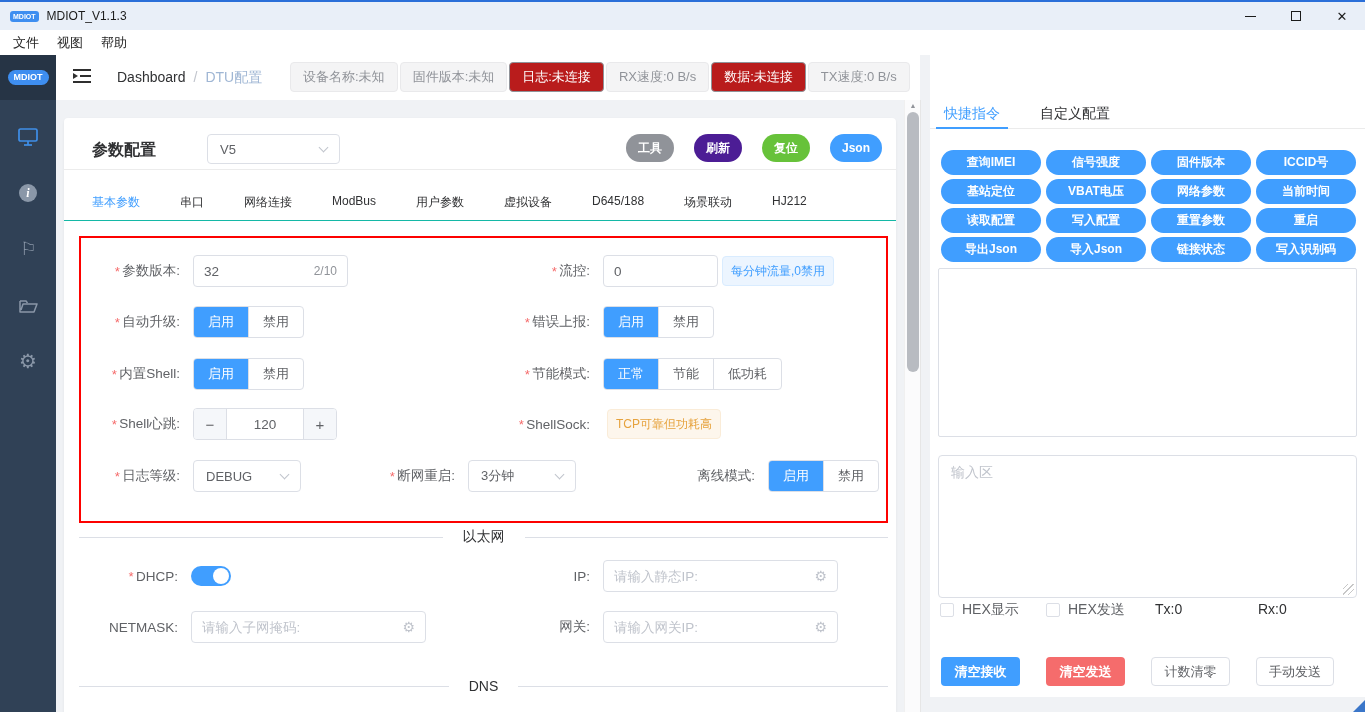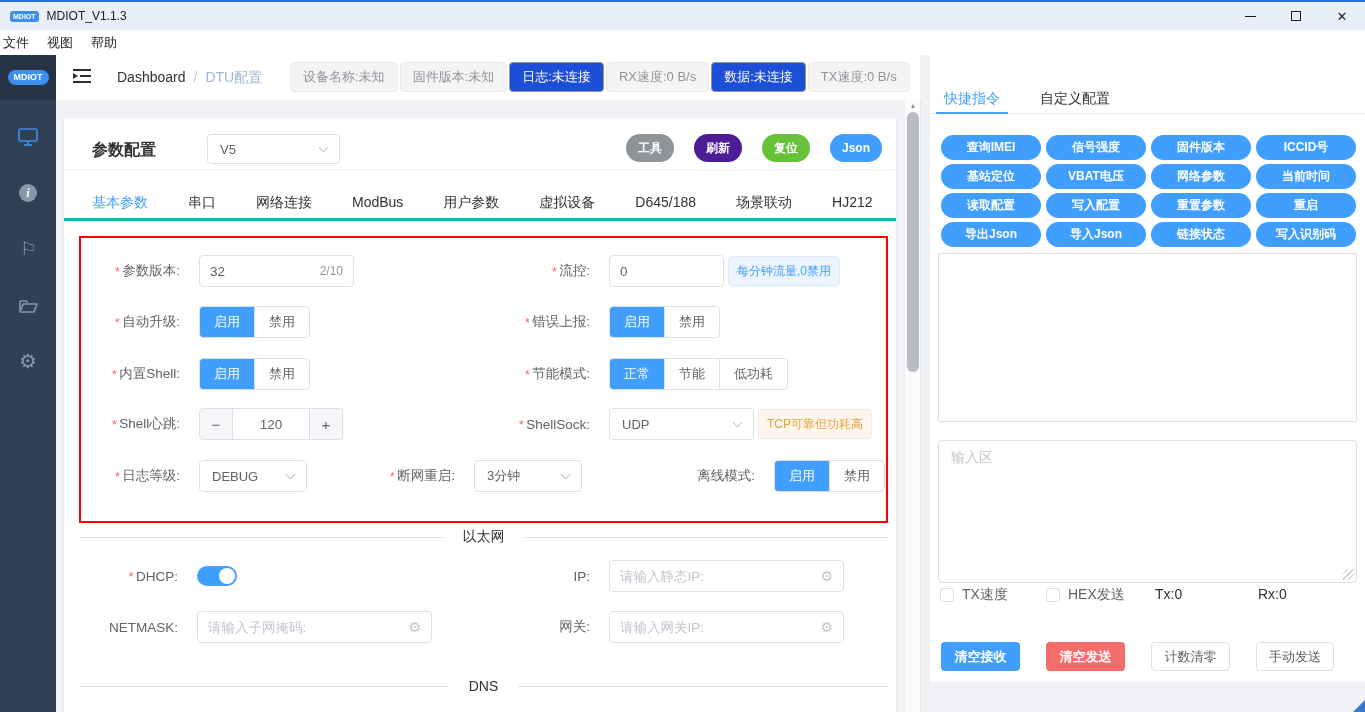--- a/index.html
+++ b/index.html
@@ -12,21 +12,21 @@
   .titlebar{position:absolute;top:2px;left:0;width:100%;height:28px;background:#e9eff8;display:flex;align-items:center}
   .tl-badge{margin-left:10px;background:#3e8ef0;color:#fff;font-size:7px;font-weight:bold;
             padding:2px 3px;border-radius:3px;line-height:1}
   .tl-title{margin-left:8px;font-size:12px;color:#1b1b1b}
   .win-ctrls{position:absolute;right:0;top:0;height:28px;display:flex}
   .wbtn{width:46px;height:28px;display:flex;align-items:center;justify-content:center;cursor:default}
   .min-shape{width:11px;height:1px;background:#1b1b1b}
   .max-shape{width:10px;height:10px;border:1px solid #1b1b1b}
   .close-glyph{font-size:13px;color:#1b1b1b;line-height:1}
   .menubar{position:absolute;top:30px;left:0;width:100%;height:25px;background:#fff;
-           display:flex;align-items:center;gap:12px;padding-left:0;font-size:13px;color:#262626}
+           display:flex;align-items:center;gap:12px;padding-left:10px;font-size:13px;color:#262626}
   .menu-item{padding:0 3px}
 
   
   .sidebar{position:absolute;top:55px;left:0;width:56px;height:657px;background:#304156}
   .side-logo{height:45px;background:#263445;display:flex;align-items:center;justify-content:center}
   .side-logo-badge{background:#3e8ef0;color:#fff;font-size:9px;font-weight:bold;padding:3px 6px;border-radius:9px;line-height:1}
   .side-nav{display:flex;flex-direction:column;align-items:center;padding-top:26px;gap:34px}
   .nav-ic{width:22px;height:22px;display:flex;align-items:center;justify-content:center}
   .icon-info-circle{width:18px;height:18px;border-radius:50%;background:#8a97a8;color:#fff;
                     display:flex;align-items:center;justify-content:center;
@@ -36,52 +36,52 @@
   
   .topbar{position:absolute;top:55px;left:56px;width:864px;height:45px;background:#fff}
   .collapse-ic{position:absolute;left:16px;top:12px}
   .crumbs{position:absolute;left:61px;top:14px;font-size:14px;display:flex;gap:8px;}
   .crumb-home{color:#303133}
   .crumb-sep{color:#c0c4cc}
   .crumb-cur{color:#9fb6d4}
   .badges{position:absolute;left:234px;top:7px;display:flex;gap:2px}
   .badge{height:30px;display:flex;align-items:center;padding:0 12px;border-radius:4px;font-size:13px;white-space:nowrap}
   .badge.light{background:#f4f4f5;border:1px solid #e9e9eb;color:#909399}
-  .badge.dark{background:#1d4ed8;border:1px solid #909399;color:#fff}
+  .badge.dark{background:#b91c1c;border:1px solid #909399;color:#fff}
 
   
   .main-bg{position:absolute;top:100px;left:56px;width:848px;height:612px;background:#f0f2f5;overflow:hidden}
   .card{position:absolute;left:8px;top:18px;width:832px;height:602px;background:#fff;
         border-radius:4px 4px 0 0;box-shadow:0 1px 3px rgba(0,0,0,.06);overflow:hidden}
   .card-title{position:absolute;left:28px;top:22px;font-size:16px;font-weight:bold;color:#303133}
   .hdr-divider{position:absolute;left:0;top:51px;width:100%;height:1px;background:#ececec}
 
   .select{height:30px;border:1px solid #dcdfe6;border-radius:4px;background:#fff;
           display:flex;align-items:center;padding:0 12px;font-size:13px;color:#606266}
   .chev{margin-left:auto;width:7px;height:7px;border-right:1.4px solid #c0c4cc;border-bottom:1.4px solid #c0c4cc;
         transform:rotate(45deg);margin-top:-4px}
   .ver-select{position:absolute;left:143px;top:16px;width:133px}
 
   .hdr-actions{position:absolute;right:14px;top:16px;display:flex;gap:20px}
   .pill{height:28px;border-radius:14px;color:#fff;font-size:12px;font-weight:bold;
         display:flex;align-items:center;justify-content:center;padding:0 12px;white-space:nowrap}
   .pill.gray{background:#909399}.pill.orange{background:#4c1d95}
   .pill.green{background:#67C23A}.pill.blue{background:#409EFF}
 
-  .tabs{position:absolute;top:76px;left:0;width:100%;height:27px;border-bottom:3px solid #14b8a6;
-        display:flex;gap:40px;padding-left:28px;font-size:14px;color:#303133}
+  .tabs{position:absolute;top:76px;left:0;width:100%;height:27px;border-bottom:1px solid #14b8a6;
+        display:flex;gap:40px;padding-left:28px;font-size:12px;color:#303133}
   .tab{white-space:nowrap}
   .tab.active{color:#409EFF}
 
   .redbox{position:absolute;left:15px;top:118px;width:809px;height:287px;border:2px solid #fd0100}
 
   .f{position:absolute;display:flex;align-items:center;height:32px}
   .lab{display:flex;justify-content:flex-end;align-items:center;font-size:13.5px;color:#606266;white-space:nowrap;gap:3px}
   .req{color:#F56C6C;font-size:13px}
-  .f .ctrl{margin-left:19px;display:flex;align-items:center}
+  .f .ctrl{margin-left:13px;display:flex;align-items:center}
   .fl{left:4px}.fl .lab{width:95px}
   .fr{left:328px}.fr .lab{width:181px}
   .fm{left:228px}.fm .lab{width:146px}
   .fo{left:528px}.fo .lab{width:146px}
 
   .inp{height:32px;border:1px solid #dcdfe6;border-radius:4px;background:#fff;
        display:flex;align-items:center;padding:0 10px;font-size:13.5px;color:#606266}
   .inp input{border:none;outline:none;width:100%;min-width:0;font:inherit;color:inherit;background:transparent}
   .inp input::placeholder{color:#c0c4cc}
   .counter{font-size:12px;color:#909399;margin-left:4px;white-space:nowrap}
@@ -110,21 +110,21 @@
   .switch{width:40px;height:20px;border-radius:10px;background:#409EFF;position:relative}
   .switch::after{content:"";position:absolute;right:2px;top:2px;width:16px;height:16px;border-radius:50%;background:#fff}
 
   
   .vscroll{position:absolute;left:904px;top:100px;width:16px;height:612px;background:#fbfbfc;border-left:1px solid #f0f0f0}
   .scroll-up{position:absolute;left:0;top:2px;width:16px;text-align:center;font-size:7px;color:#909399}
   .vthumb{position:absolute;left:2px;top:12px;width:12px;height:260px;background:#b8bbc1;border-radius:6px}
   .gutter{position:absolute;left:920px;top:100px;width:10px;height:612px;background:#f0f2f5;border-left:1px solid #e6e6e6}
 
   
-  .rpanel{position:absolute;left:930px;top:40px;width:435px;height:642px;background:#fff}
+  .rpanel{position:absolute;left:930px;top:55px;width:435px;height:642px;background:#fff}
   .rtabs{position:absolute;top:50px;left:0;width:100%;height:24px;border-bottom:1px solid #ebebeb;
          display:flex;gap:40px;padding-left:14px;font-size:14px;color:#303133}
   .rtab{position:relative;padding-bottom:6px;white-space:nowrap}
   .rtab.active{color:#409EFF}
   .rtab.active::after{content:"";position:absolute;left:-8px;right:-8px;bottom:-1px;height:2px;background:#409EFF}
   .qgrid{position:absolute;top:95px;left:11px;width:415px;display:grid;
          grid-template-columns:repeat(4,100px);column-gap:5px;row-gap:4px}
   .qbtn{height:25px;border-radius:13px;background:#409EFF;color:#fff;font-size:12px;font-weight:bold;
         display:flex;align-items:center;justify-content:center;white-space:nowrap}
   .outbox{position:absolute;top:213px;left:8px;width:419px;height:169px;border:1px solid #dcdfe6;border-radius:2px;background:#fff}
@@ -348,24 +348,20 @@
               <span class="step-btn">+</span>
             </span>
           </span>
         </div>
         <div class="f fr" style="top:170px">
           <span class="lab">
               <i class="req">*</i>
               <span>ShellSock:</span>
             </span>
           <span class="ctrl">
-            <span class="select" style="width:145px;height:32px">
-              <span>UDP</span>
-              <span class="chev"></span>
-            </span>
             <span class="hint orange">TCP可靠但功耗高</span>
           </span>
         </div>
 
         <div class="f fl" style="top:222px">
           <span class="lab">
               <i class="req">*</i>
               <span>日志等级:</span>
             </span>
           <span class="ctrl">
@@ -491,21 +487,21 @@
       <span class="qbtn">写入识别码</span>
     </div>
 
     <div class="outbox"></div>
 
     <textarea class="intext" placeholder="输入区" style=""></textarea>
     <span class="tgrip"></span>
 
     <div class="cbrow">
       <span class="cbx" style="left:10px"></span>
-      <span class="cbl" style="left:32px">TX速度</span>
+      <span class="cbl" style="left:32px">HEX显示</span>
       <span class="cbx" style="left:116px"></span>
       <span class="cbl" style="left:138px">HEX发送</span>
       <span class="cnt" style="left:225px">Tx:0</span>
       <span class="cnt" style="left:328px">Rx:0</span>
     </div>
 
     <span class="rbtn blue" style="left:11px;width:79px">清空接收</span>
     <span class="rbtn red" style="left:116px;width:79px">清空发送</span>
     <span class="rbtn plain" style="left:221px;width:79px">计数清零</span>
     <span class="rbtn plain" style="left:326px;width:78px">手动发送</span>

